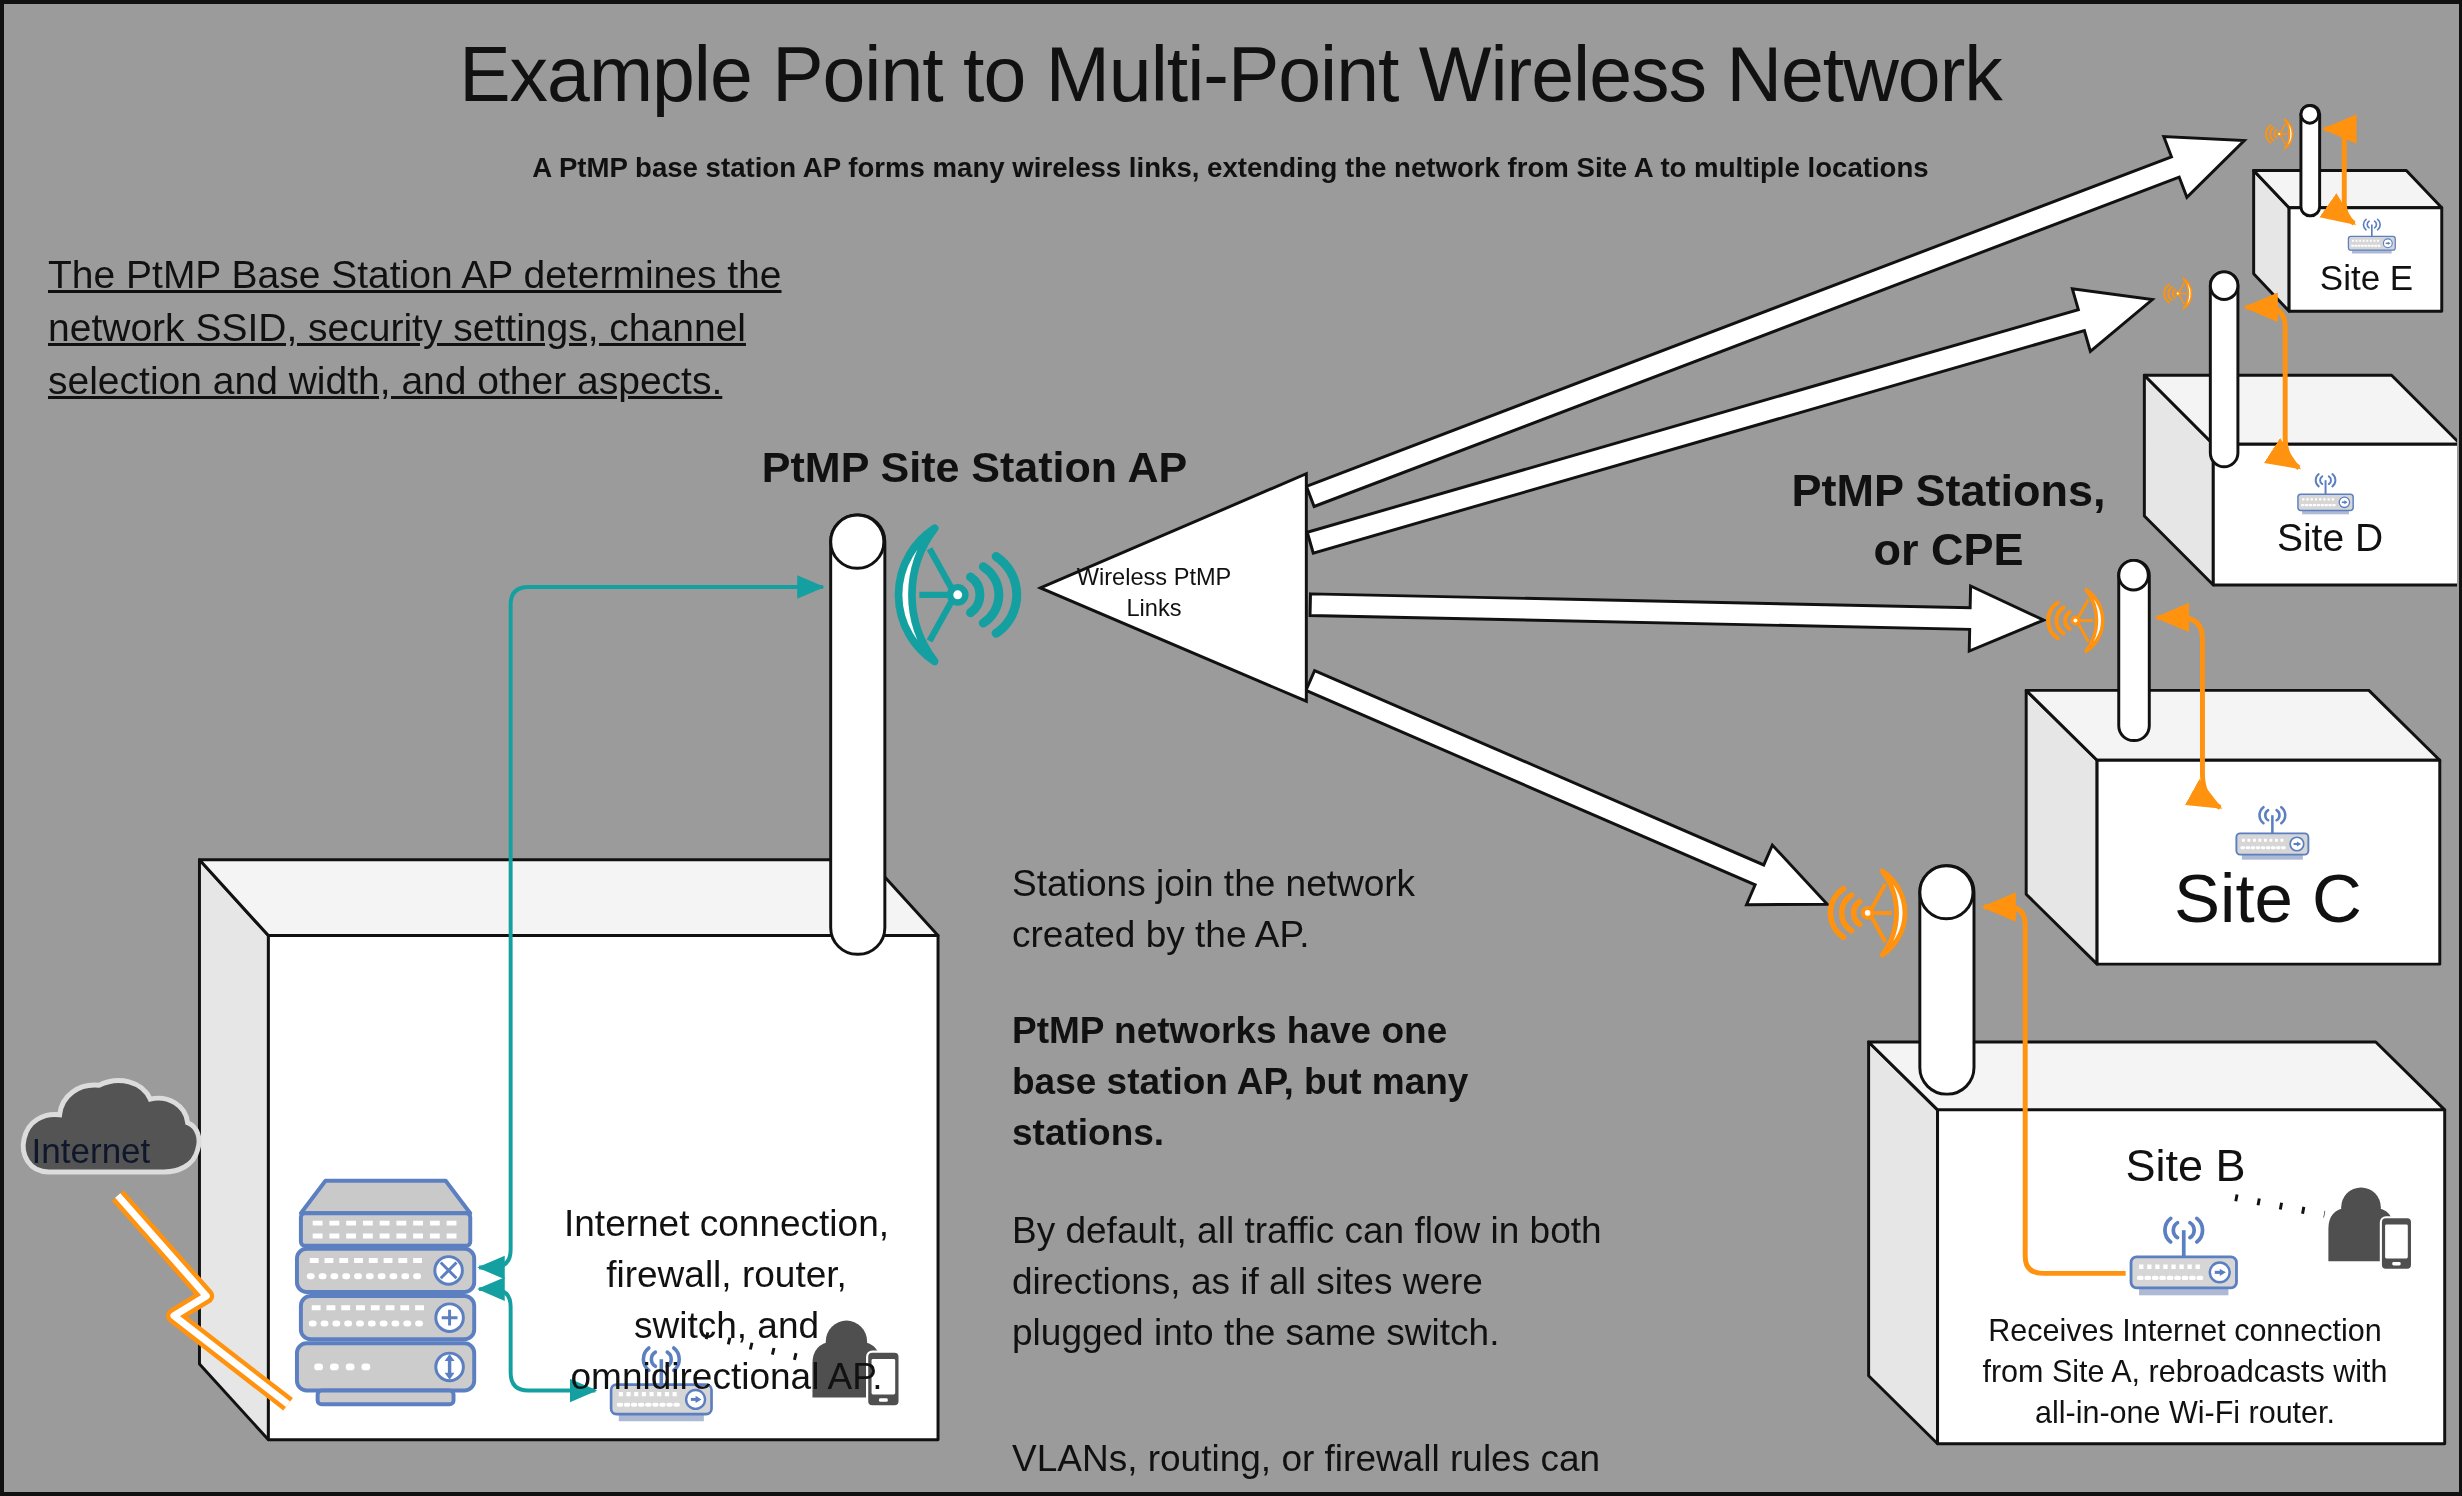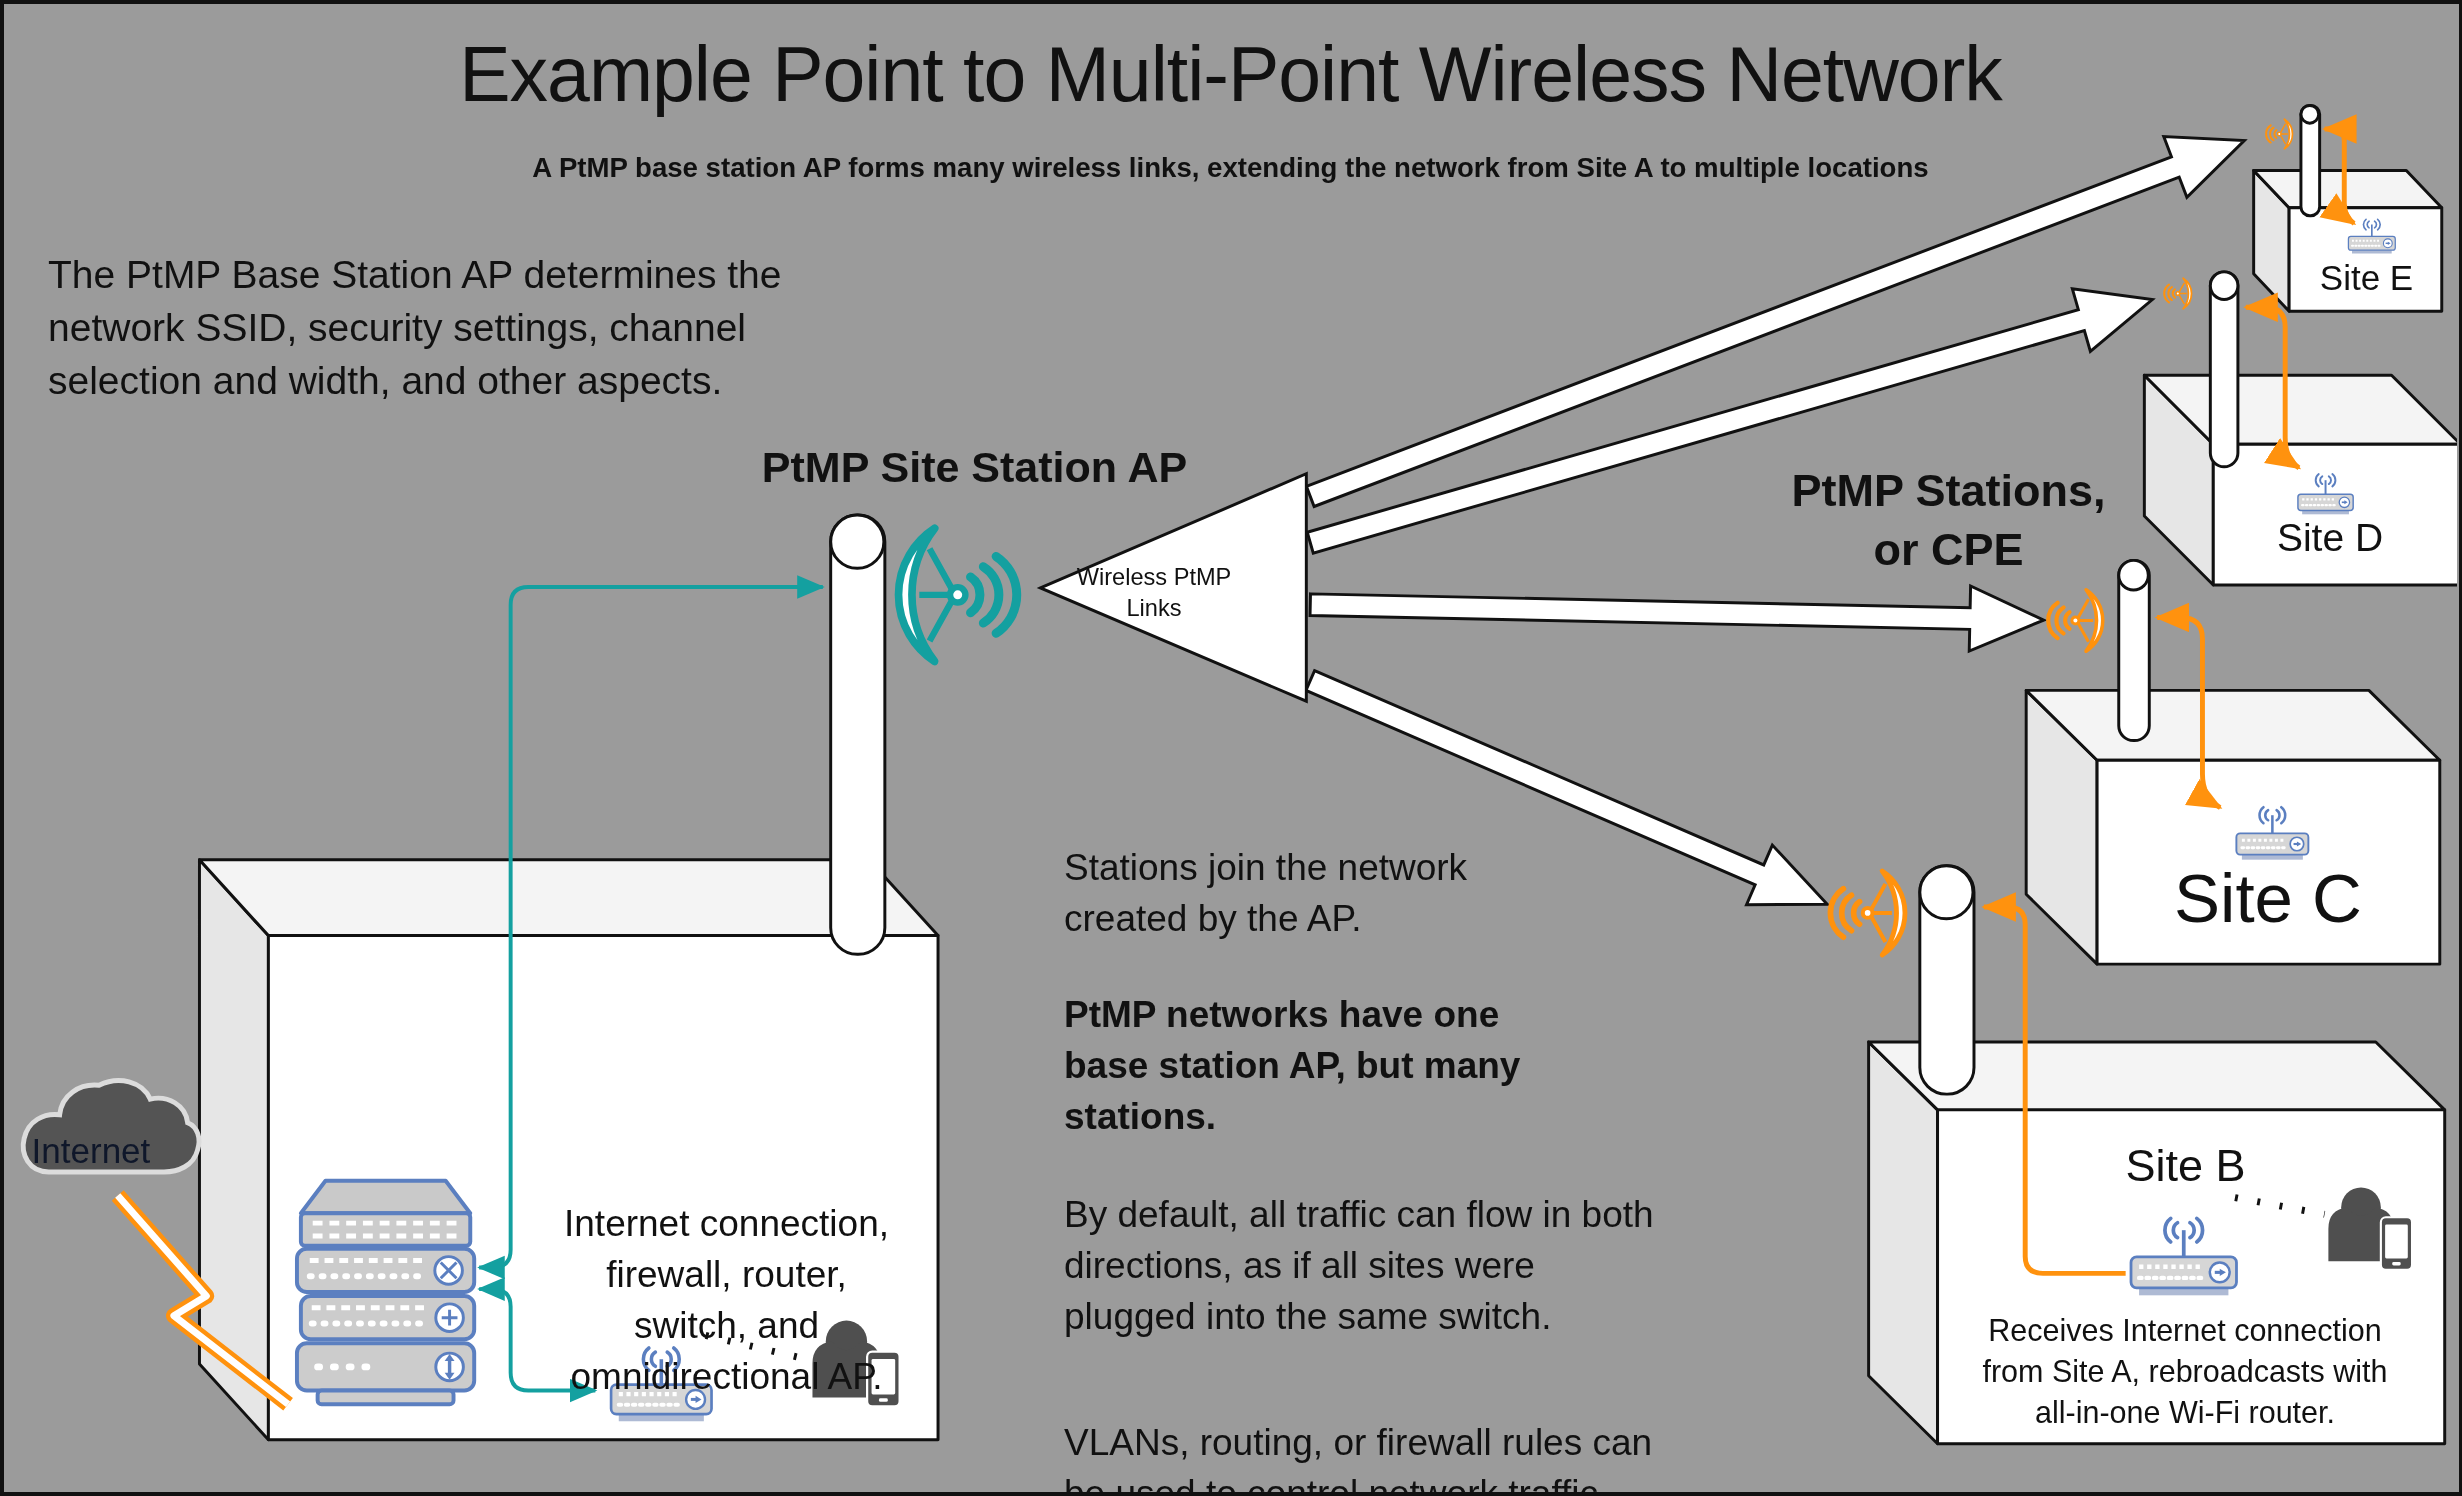--- a/index.html
+++ b/index.html
@@ -10,25 +10,25 @@
     border:4.9px solid #111;
     box-sizing:border-box;
     overflow:hidden;
     font-family:"Liberation Sans", sans-serif;
     color:#111;
   }
   #gfx{position:absolute;left:0;top:0;width:2453px;height:1486px;}
   .txt{position:absolute;white-space:pre-line;z-index:2;color:#111;}
   .title{left:0;top:25.6px;width:2453px;font-size:77px;letter-spacing:-1px;text-align:center;}
   .subtitle{left:0;top:148px;width:2453px;font-size:27.6px;font-weight:bold;text-align:center;}
-  .left-note{left:44px;top:244px;font-size:39px;line-height:53px;}
+  .left-note{left:44px;top:244px;font-size:39px;line-height:53px;text-decoration:underline;}
   .bs-label{left:675px;top:439px;width:591px;font-size:43px;font-weight:bold;text-align:center;}
   .tri-label{left:1027px;top:558px;width:246px;font-size:23.6px;line-height:30.5px;text-align:center;}
   .stations-label{left:1698px;top:457px;width:493px;font-size:45px;font-weight:bold;line-height:59px;text-align:center;}
-  .p{left:1060px;font-size:37px;line-height:51px;}
+  .p{left:1008px;font-size:37px;line-height:51px;margin-top:16px;}
   .p1{top:838px;}
   .p2{top:985px;font-weight:bold;}
   .p3{top:1185px;}
   .p4{top:1413px;}
   .site-name{text-align:center;}
   .a-name{left:476px;top:1044px;width:493px;font-size:51px;}
   .a-desc{left:476px;top:1194px;width:493px;font-size:37px;line-height:51px;text-align:center;}
   .b-name{left:1935px;top:1136px;width:493px;font-size:45px;}
   .b-desc{left:1925px;top:1306px;width:512px;font-size:30.5px;line-height:41px;text-align:center;}
   .c-name{left:2067px;top:855px;width:394px;font-size:69px;}

